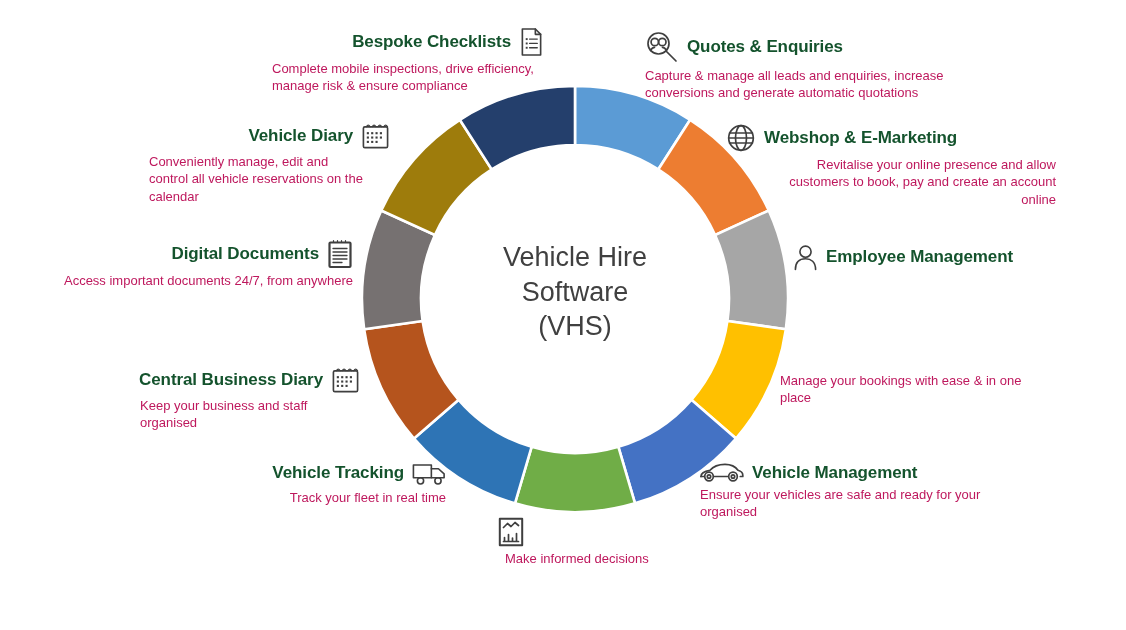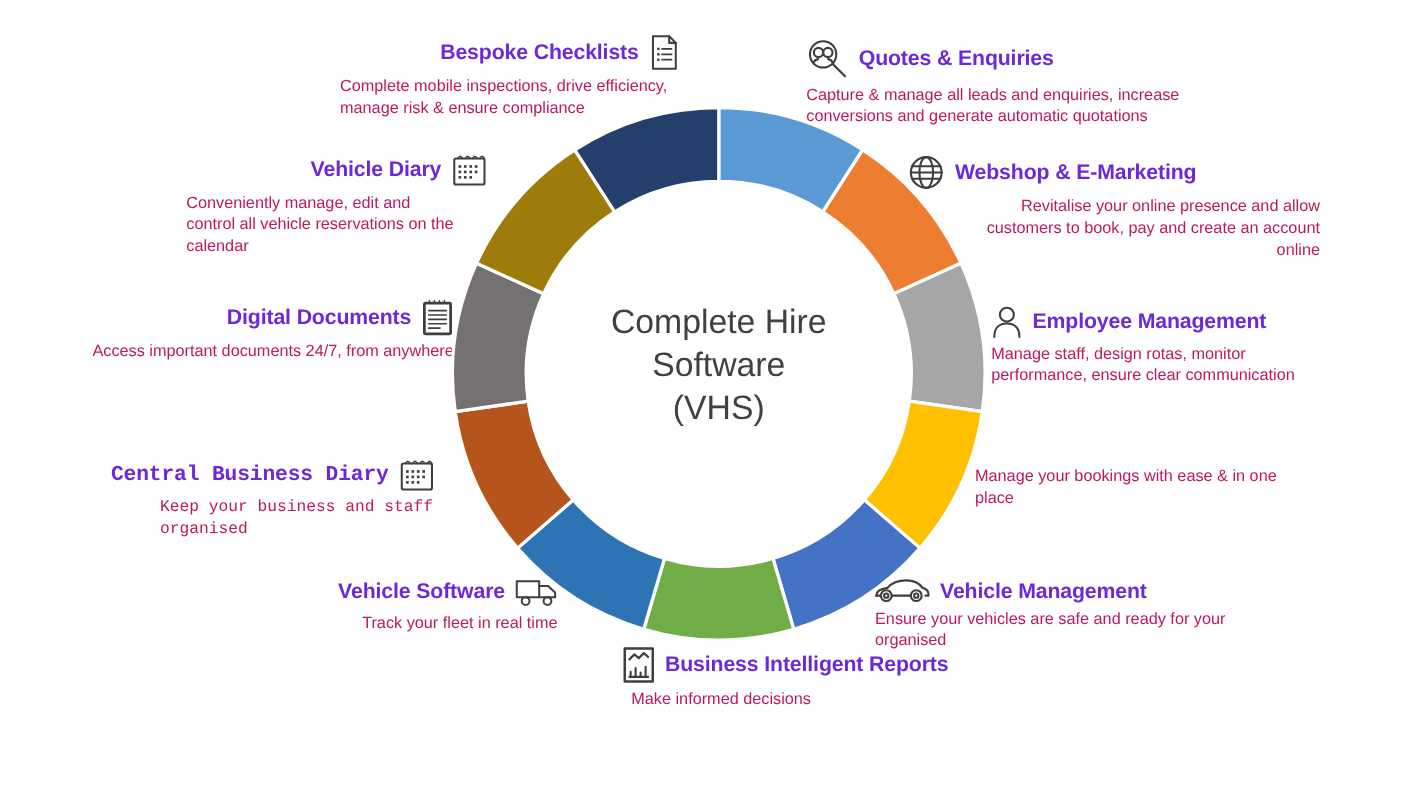--- a/index.html
+++ b/index.html
@@ -1,43 +1,43 @@
 <!DOCTYPE html>
 <html><head>
 <meta charset="utf-8">
 <style>
   html,body{margin:0;padding:0;background:#ffffff;}
   body{position:relative;width:1126px;height:630px;overflow:hidden;
        font-family:"Liberation Sans",sans-serif;}
   .label{position:absolute;z-index:6;}
   .trow{display:flex;align-items:center;gap:8px;}
   .trow.r{justify-content:flex-end;}
-  .title{font-size:17px;font-weight:600;color:#6d28d9;white-space:nowrap;letter-spacing:-0.1px;}
+  .title{font-size:17px;font-weight:600;color:#14532d;white-space:nowrap;letter-spacing:-0.1px;}
   .desc{font-size:13px;color:#be185d;line-height:1.34;margin-top:3px;white-space:pre;}
   .desc.right{text-align:right;}
   .icon{display:flex;align-items:center;}
   .icon svg{stroke:#3f3f3f;fill:none;stroke-width:1.7;stroke-linecap:round;stroke-linejoin:round;}
 
   #donut-svg{position:absolute;left:360px;top:84px;width:430px;height:430px;z-index:5;}
   #center-label{position:absolute;left:433px;top:240px;width:284px;z-index:7;
       text-align:center;font-size:27px;color:#404040;line-height:1.28;white-space:pre-line;}
 
   #lbl-quotes{left:645px;top:30px;width:340px;}
   #lbl-webshop{left:726px;top:123px;width:330px;}
   #lbl-webshop .desc{margin-left:44px;text-align:right;}
   #lbl-employee{left:793px;top:243px;width:310px;}
   #lbl-booking{left:780px;top:369px;width:300px;}
   #lbl-vehmgmt{left:698px;top:462px;width:350px;}
   #lbl-vehmgmt .desc{margin-left:2px;}
   #lbl-bireports{left:498px;top:517px;width:320px;}
   #lbl-bireports .desc{margin-left:7px;}
   #lbl-tracking{left:250px;top:460px;width:196px;}
-  #lbl-centraldiary{left:116px;top:366px;width:232px;font-family:Liberation Mono, monospace;}
+  #lbl-centraldiary{left:128px;top:366px;width:232px;}
   #lbl-centraldiary .desc{margin-left:12px;}
-  #lbl-digitaldocs{left:57px;top:239px;width:306px;z-index:2;}
+  #lbl-digitaldocs{left:47px;top:239px;width:306px;z-index:2;}
   #lbl-vehdiary{left:146px;top:122px;width:244px;}
   #lbl-vehdiary .desc{margin-left:3px;}
   #lbl-bespoke{left:272px;top:27px;width:272px;}
 </style>
 </head>
 <body>
 
 <svg id="donut-svg" viewBox="0 0 430 430">
     <path d="M 215.00 2.00 A 213 213 0 0 1 330.16 35.81 L 298.26 85.45 A 154 154 0 0 0 215.00 61.00 Z" fill="#5B9BD5" stroke="#ffffff" stroke-width="2.6"></path>
     <path d="M 330.16 35.81 A 213 213 0 0 1 408.75 126.52 L 355.08 151.03 A 154 154 0 0 0 298.26 85.45 Z" fill="#ED7D31" stroke="#ffffff" stroke-width="2.6"></path>
@@ -45,21 +45,21 @@
     <path d="M 425.83 245.31 A 213 213 0 0 1 375.97 354.49 L 331.39 315.85 A 154 154 0 0 0 367.43 236.92 Z" fill="#FFC000" stroke="#ffffff" stroke-width="2.6"></path>
     <path d="M 375.97 354.49 A 213 213 0 0 1 275.01 419.37 L 258.39 362.76 A 154 154 0 0 0 331.39 315.85 Z" fill="#4472C4" stroke="#ffffff" stroke-width="2.6"></path>
     <path d="M 275.01 419.37 A 213 213 0 0 1 154.99 419.37 L 171.61 362.76 A 154 154 0 0 0 258.39 362.76 Z" fill="#70AD47" stroke="#ffffff" stroke-width="2.6"></path>
     <path d="M 154.99 419.37 A 213 213 0 0 1 54.03 354.49 L 98.61 315.85 A 154 154 0 0 0 171.61 362.76 Z" fill="#2E74B5" stroke="#ffffff" stroke-width="2.6"></path>
     <path d="M 54.03 354.49 A 213 213 0 0 1 4.17 245.31 L 62.57 236.92 A 154 154 0 0 0 98.61 315.85 Z" fill="#B5541D" stroke="#ffffff" stroke-width="2.6"></path>
     <path d="M 4.17 245.31 A 213 213 0 0 1 21.25 126.52 L 74.92 151.03 A 154 154 0 0 0 62.57 236.92 Z" fill="#767171" stroke="#ffffff" stroke-width="2.6"></path>
     <path d="M 21.25 126.52 A 213 213 0 0 1 99.84 35.81 L 131.74 85.45 A 154 154 0 0 0 74.92 151.03 Z" fill="#9E7C0C" stroke="#ffffff" stroke-width="2.6"></path>
     <path d="M 99.84 35.81 A 213 213 0 0 1 215.00 2.00 L 215.00 61.00 A 154 154 0 0 0 131.74 85.45 Z" fill="#243F6C" stroke="#ffffff" stroke-width="2.6"></path>
   </svg>
 
-<div id="center-label">Complete Hire
+<div id="center-label">Vehicle Hire
 Software
 (VHS)</div>
 
 <div class="label" id="lbl-quotes">
   <div class="trow">
     <span class="icon">
       <svg width="34" height="34" viewBox="0 0 34 34">
         <circle cx="13.5" cy="13.5" r="10.5"></circle>
         <line x1="21.5" y1="21.5" x2="31" y2="31"></line>
         <circle cx="9.8" cy="12" r="3.7"></circle>
@@ -94,22 +94,20 @@
 <div class="label" id="lbl-employee">
   <div class="trow">
     <span class="icon">
       <svg width="25" height="28" viewBox="0 0 26 28">
         <circle cx="13" cy="8.5" r="5.8"></circle>
         <path d="M2.5 27 C2.5 19 7.2 15.8 13 15.8 C18.8 15.8 23.5 19 23.5 27"></path>
       </svg>
     </span>
     <span class="title">Employee Management</span>
   </div>
-  <div class="desc">Manage staff, design rotas, monitor
-performance, ensure clear communication</div>
 </div>
 
 <div class="label" id="lbl-booking">
   <div class="desc">Manage your bookings with ease &amp; in one
 place</div>
 </div>
 
 <div class="label" id="lbl-vehmgmt">
   <div class="trow">
     <span class="icon">
@@ -131,28 +129,27 @@
 <div class="label" id="lbl-bireports">
   <div class="trow">
     <span class="icon">
       <svg width="26" height="30" viewBox="0 0 26 30">
         <rect x="1.8" y="1.8" width="22.4" height="26.4" stroke-width="2"></rect>
         <polyline points="5.5,10.5 9.5,6.5 13,9.5 17,5.5 20.5,8.5"></polyline>
         <path d="M6.5 24 V20.5 M10.5 24 V17.5 M14.5 24 V21 M18.5 24 V16.5"></path>
         <path d="M5.5 24.5 H20.5"></path>
       </svg>
     </span>
-    <span class="title">Business Intelligent Reports</span>
   </div>
   <div class="desc">Make informed decisions</div>
 </div>
 
 <div class="label" id="lbl-tracking">
   <div class="trow r">
-    <span class="title">Vehicle Software</span>
+    <span class="title">Vehicle Tracking</span>
     <span class="icon">
       <svg width="34" height="26" viewBox="0 0 36 26">
         <rect x="1.5" y="4.5" width="19" height="13.5"></rect>
         <path d="M20.5 8.5 h7.5 l6 5.5 v4 h-13.5"></path>
         <circle cx="9" cy="21.3" r="3.3"></circle>
         <circle cx="27.5" cy="21.3" r="3.3"></circle>
       </svg>
     </span>
   </div>
   <div class="desc right">Track your fleet in real time</div>

